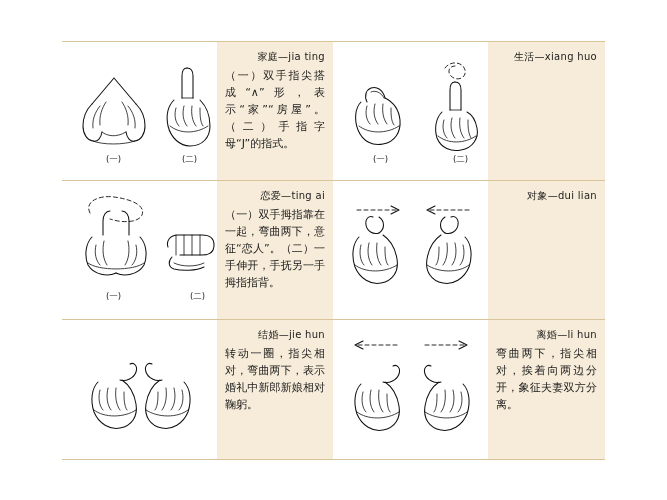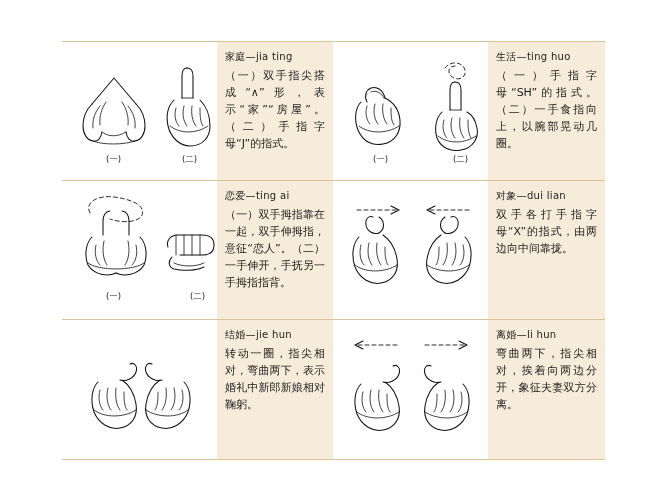--- a/index.html
+++ b/index.html
@@ -39,21 +39,21 @@
   .grid > .cell:nth-child(n+9) { border-bottom: none; }
   .cell.img {
     background: #ffffff;
   }
   .cell.text {
     background: #f6ecd9;
     padding: 8px 8px 4px 8px;
     box-sizing: border-box;
   }
   .term {
-    text-align: left;
+    text-align: right;
     font-size: 10px;
     color: #1c1c1c;
     line-height: 1.3;
     margin-bottom: 4px;
     font-family: "DejaVu Sans", sans-serif;
     letter-spacing: 0.3px;
   }
   .desc {
     font-size: 11px;
     color: #1c1c1c;
@@ -146,22 +146,21 @@
           <path class="ln2" d="M31 62 C30 69 31 77 35 82"></path>
           <path class="ln2" d="M39 64 C39 70 39 77 42 82"></path>
           <path class="ln2" d="M9 80 C19 88 35 88 47 80"></path>
           <path class="ln2" d="M21 54 L32 54"></path>
         </svg>
       </div>
       <div class="cap" style="left:120px;top:112px;">(二)</div>
     </div>
 
     <div class="cell text">
-      <div class="term">生活—ting huo</div>
-      <div class="desc">（一）手指字母“SH”的指式。（二）一手食指向上，以腕部晃动几圈。</div>
+      <div class="term">生活—xiang huo</div>
     </div>
 
     <div class="cell img">
       <div class="fig" style="left:8px;top:12px;">
         <svg width="92" height="86" viewBox="0 0 92 86">
           <path class="dash" d="M20 20 C14 8 30 2 44 4 C60 6 76 12 72 22 C68 30 52 30 40 26"></path>
           <path class="ln" d="M40 18 C36 18 33 22 33 28 L33 42"></path>
           <path class="ln" d="M52 18 C56 18 59 22 59 28 L59 42"></path>
           <path class="ln" d="M22 44 C16 50 14 62 18 72 C24 82 38 84 46 80"></path>
           <path class="ln" d="M70 44 C76 50 78 62 74 72 C68 82 54 84 46 80"></path>
@@ -180,21 +179,21 @@
           <path class="ln2" d="M14 14 L14 34 M22 14 L22 34 M30 14 L30 34 M38 14 L38 34"></path>
           <path class="ln" d="M10 36 C6 40 6 46 12 48 C20 50 34 50 42 46"></path>
           <path class="ln2" d="M12 42 C20 46 34 46 42 42"></path>
         </svg>
       </div>
       <div class="cap" style="left:128px;top:110px;">(二)</div>
     </div>
 
     <div class="cell text">
       <div class="term">恋爱—ting ai</div>
-      <div class="desc">（一）双手拇指靠在一起，双手伸拇指，意征“恋人”。（二）一手伸开，手抚另一手拇指指背。</div>
+      <div class="desc">（一）双手拇指靠在一起，弯曲两下，意征“恋人”。（二）一手伸开，手抚另一手拇指指背。</div>
     </div>
 
     <div class="cell img">
       <div class="fig" style="left:14px;top:26px;">
         <svg width="58" height="86" viewBox="0 0 58 86">
           <path class="ln" d="M26 10 C22 8 18 12 19 18 C20 24 26 28 32 26"></path>
           <path class="ln" d="M32 26 C38 22 38 14 32 10"></path>
           <path class="ln" d="M12 30 C6 36 4 48 8 60 C13 72 24 78 34 76 C46 74 52 64 50 52 C48 40 42 32 36 28"></path>
           <path class="ln2" d="M14 38 C12 45 13 54 17 58"></path>
           <path class="ln2" d="M22 36 C20 44 21 53 25 58"></path>
@@ -224,21 +223,20 @@
       <div class="fig" style="left:84px;top:22px;">
         <svg width="54" height="14" viewBox="0 0 54 14">
           <path class="dash" d="M52 7 L10 7"></path>
           <path class="ln" d="M10 7 L18 3 M10 7 L18 11"></path>
         </svg>
       </div>
     </div>
 
     <div class="cell text">
       <div class="term">对象—dui lian</div>
-      <div class="desc">双手各打手指字母“X”的指式，由两边向中间靠拢。</div>
     </div>
 
     <div class="cell img">
       <div class="fig" style="left:22px;top:30px;">
         <svg width="58" height="88" viewBox="0 0 58 88">
           <path class="ln" d="M46 14 C50 12 54 16 52 22 C50 28 42 32 36 30"></path>
           <path class="ln" d="M14 32 C8 38 6 50 10 62 C15 74 26 80 36 78 C48 76 54 66 52 54 C50 42 44 34 38 30"></path>
           <path class="ln2" d="M16 40 C14 47 15 56 19 60"></path>
           <path class="ln2" d="M24 38 C22 46 23 55 27 60"></path>
           <path class="ln2" d="M32 38 C31 46 32 55 36 60"></path>

